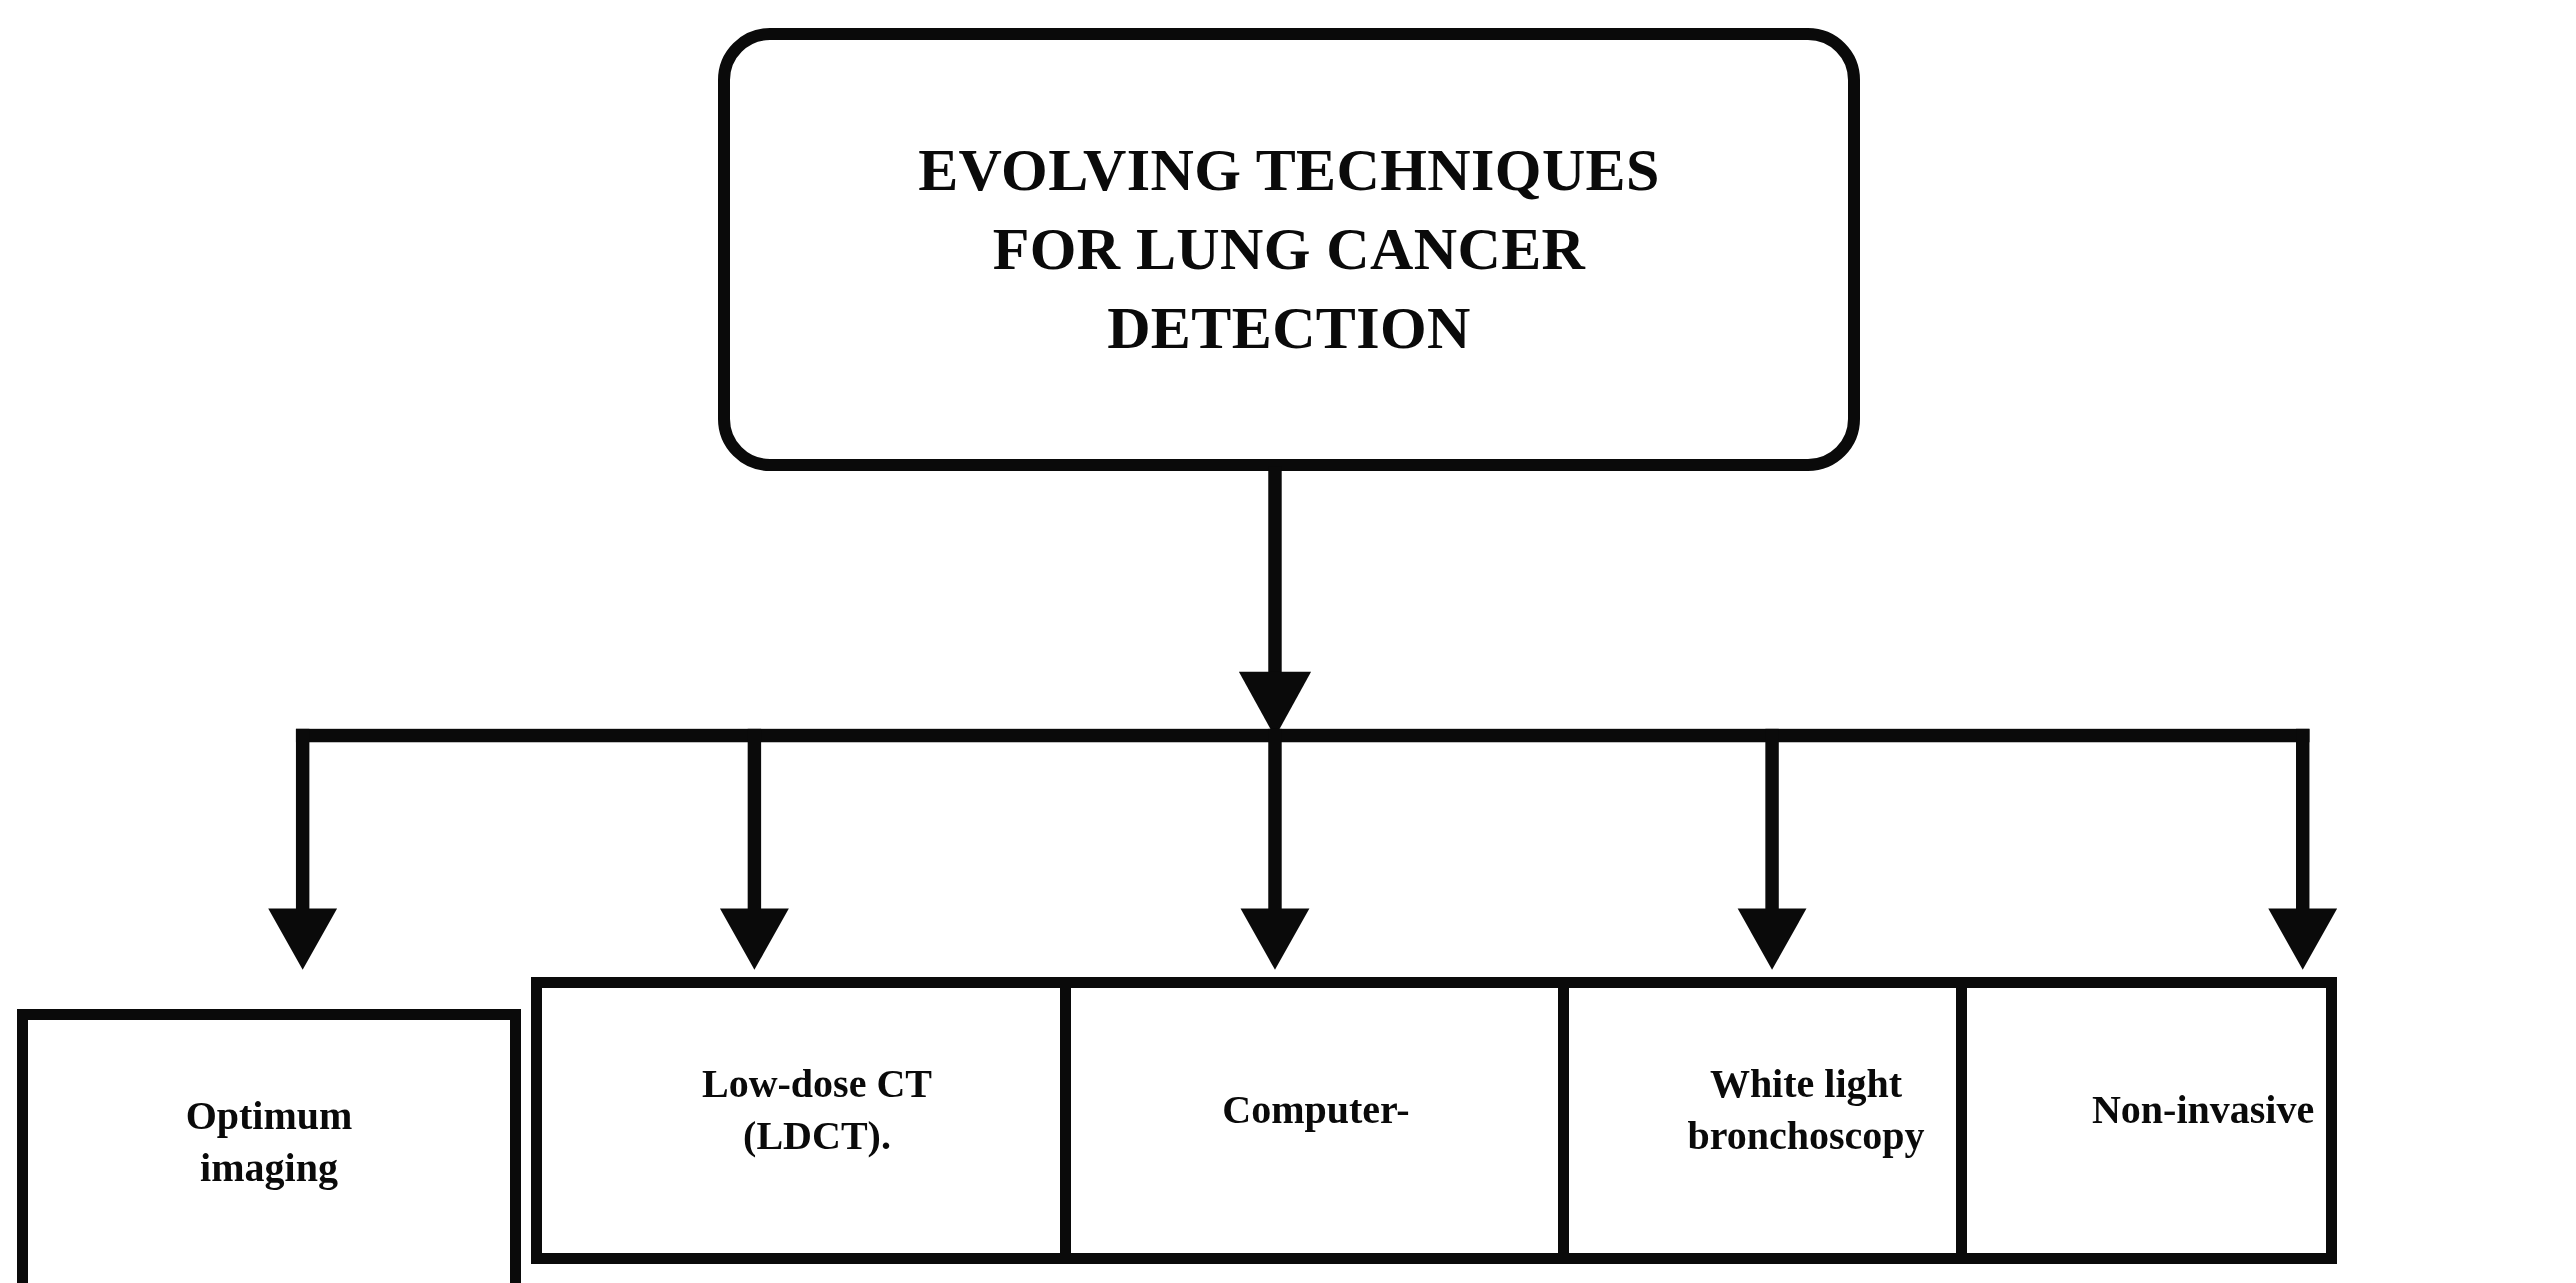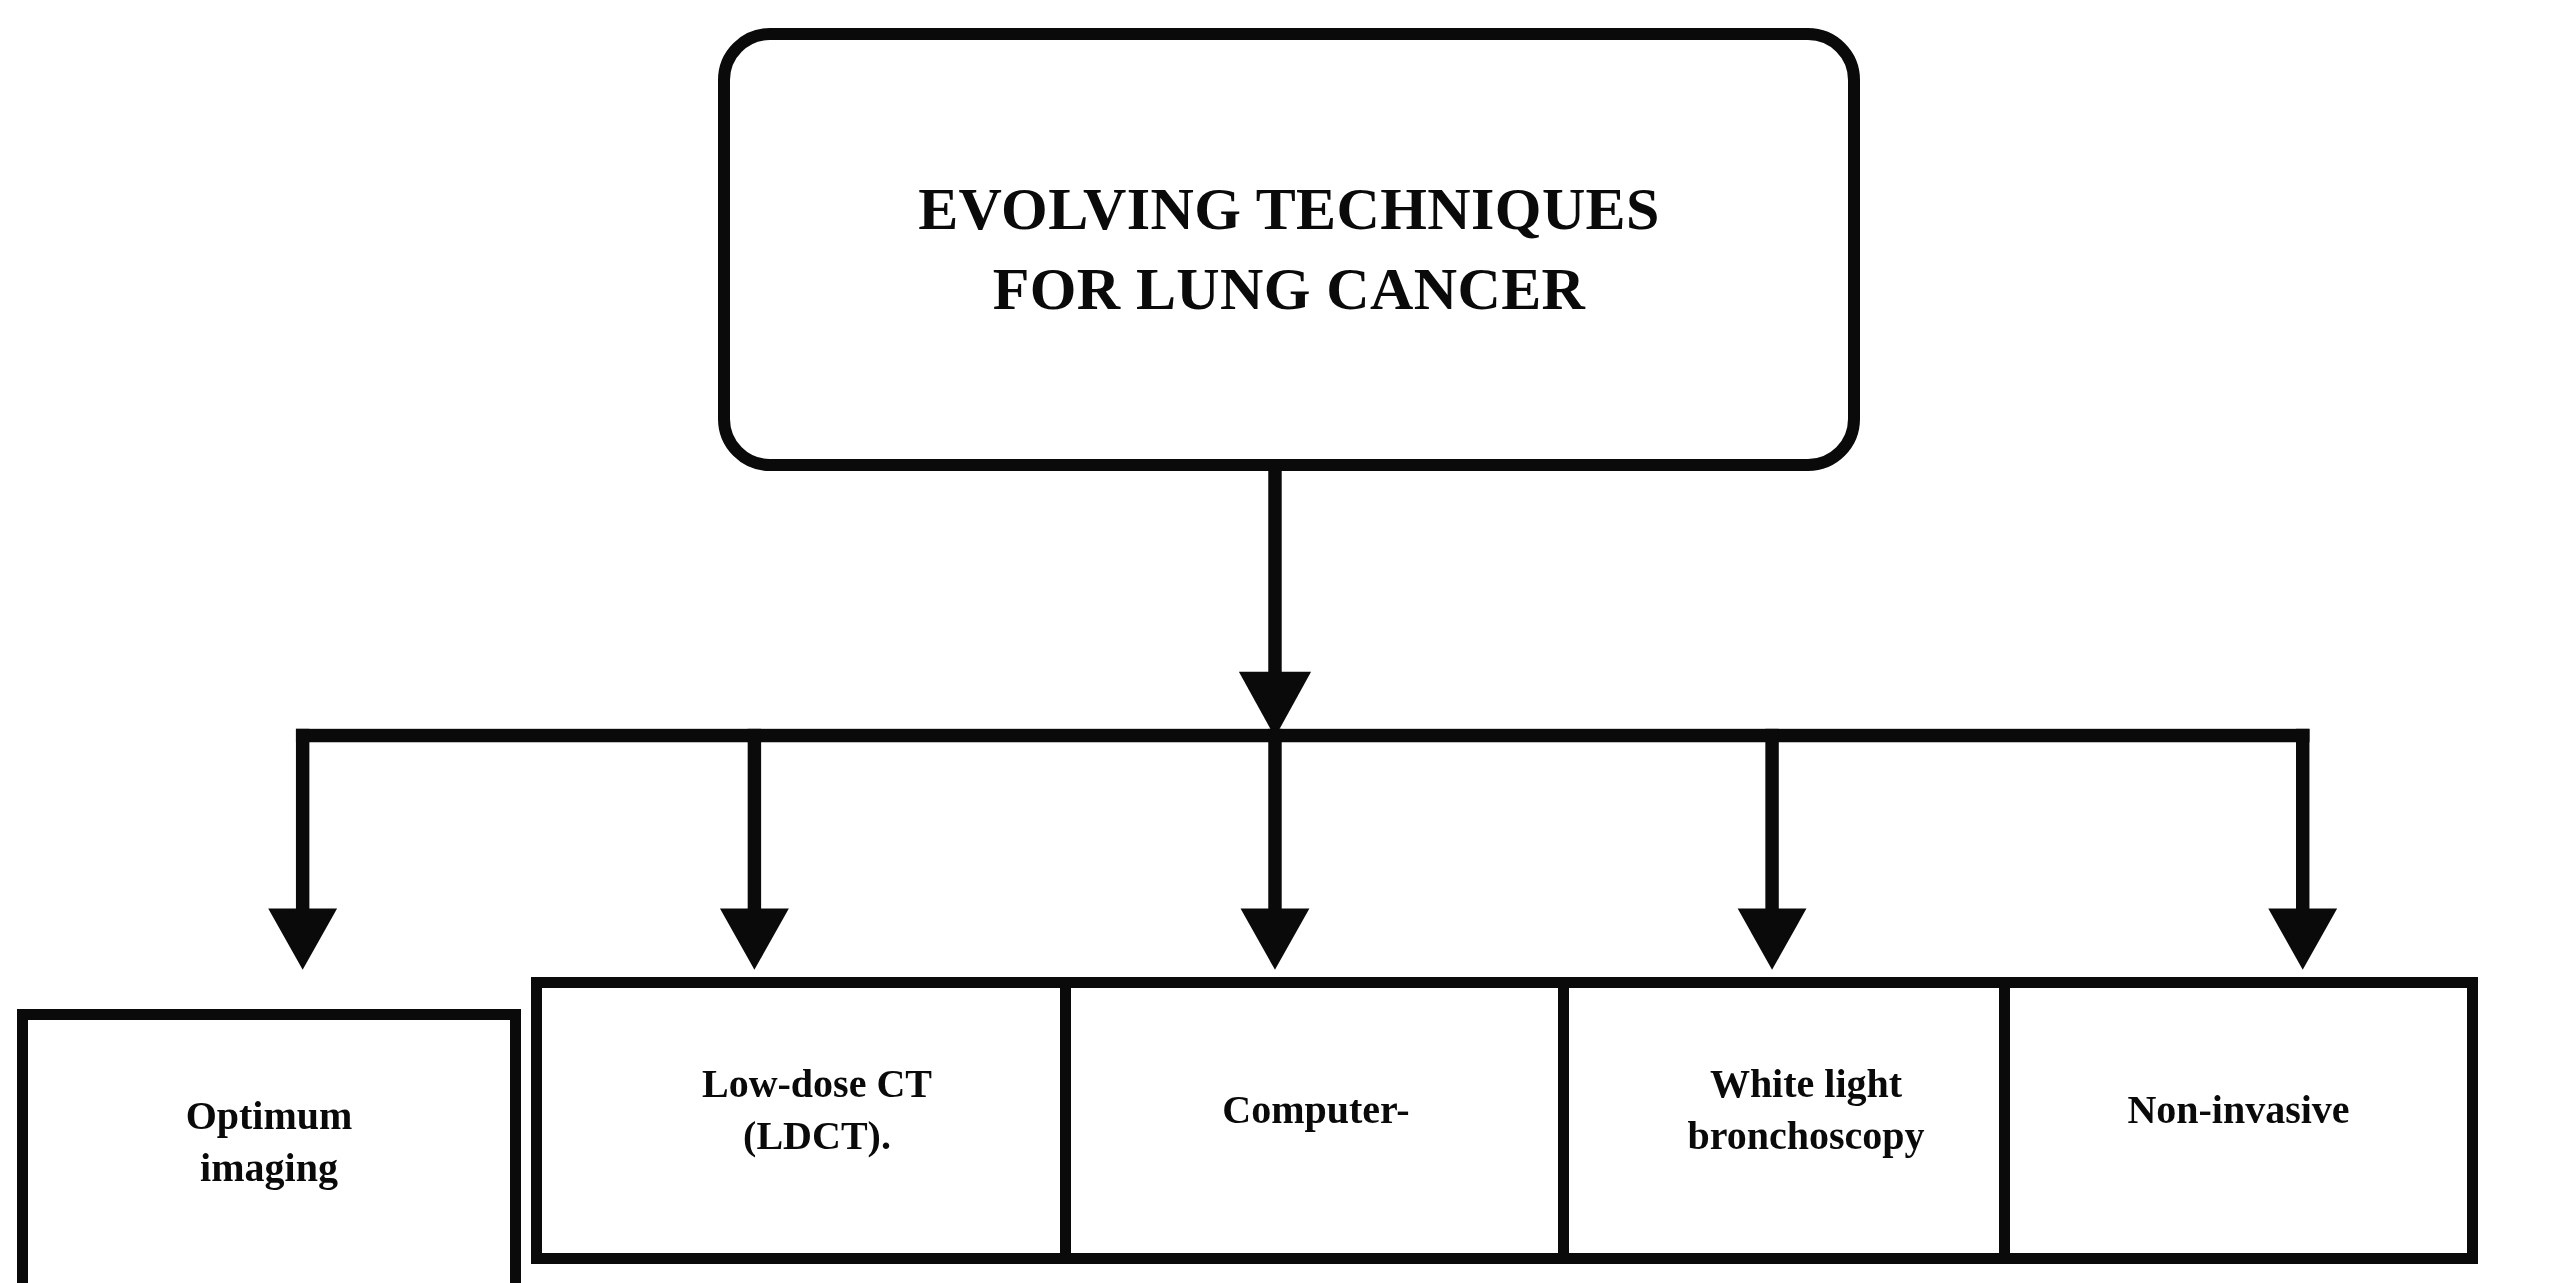--- a/index.html
+++ b/index.html
@@ -75,31 +75,32 @@
     line-height: 1.30;
     padding: 0 11.8px;
     margin-top: -22px;
   }
   .leaf-label .lline { display: block; white-space: nowrap; }
 
   .leaf-1 { left: 17px;   width: 504px; margin-top: 32px; }
   .leaf-2 { left: 531px;  width: 572px; }
   .leaf-3 { left: 1060px; width: 512px; }
   .leaf-4 { left: 1558px; width: 496px; }
-  .leaf-5 { left: 1999px; width: 479px; }
+  .leaf-5 { left: 1956px; width: 381px; justify-content: flex-end; }
 </style>
 </head>
 <body>
 
 <div id="diagram-root">
 
   <div class="root-box">
     <div class="root-title">
       <span class="tline">EVOLVING TECHNIQUES</span>
       <span class="tline">FOR LUNG CANCER</span>
+      <span class="tline">DETECTION</span>
     </div>
   </div>
 
   <svg class="connectors" viewBox="0 0 3067 1528" xmlns="http://www.w3.org/2000/svg">
 
     <g>
       <rect x="1510" y="556" width="16" height="302" fill="#0a0a0a"></rect>
       <polygon points="1475,800 1561,800 1518,878 " fill="#0a0a0a"></polygon>
     </g>
 

